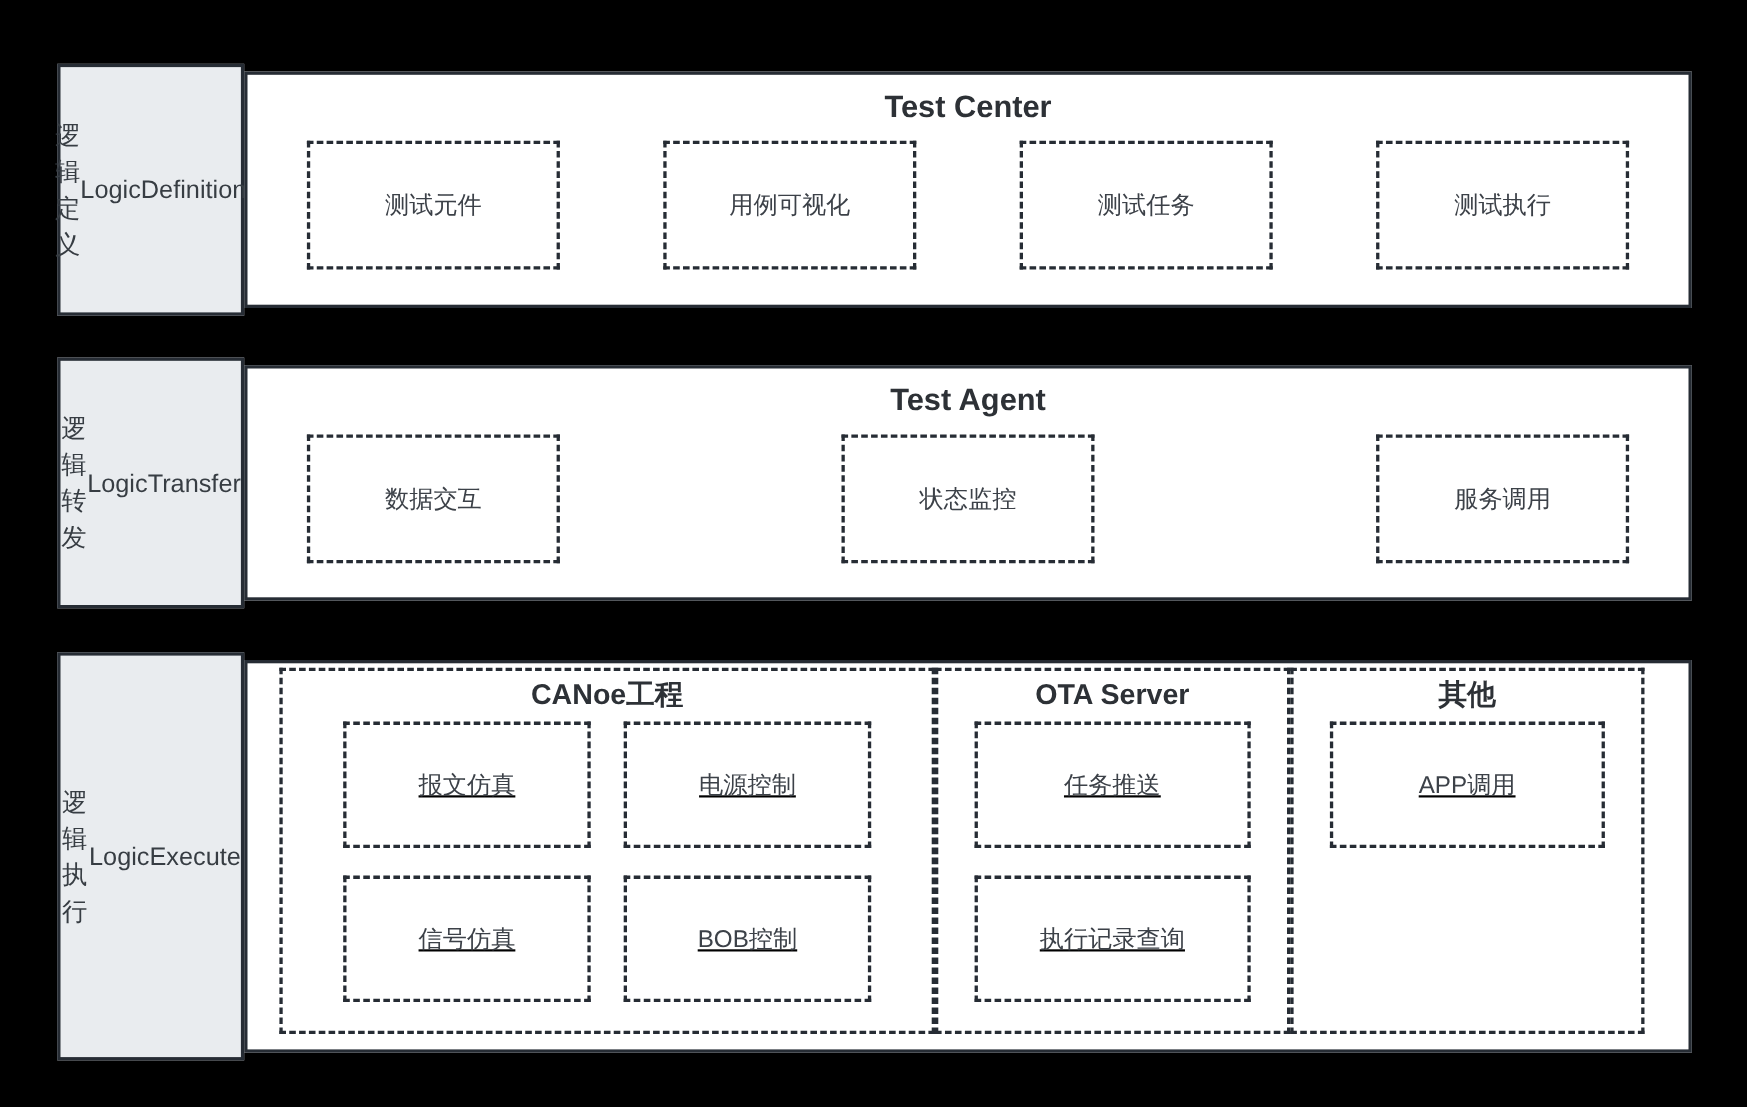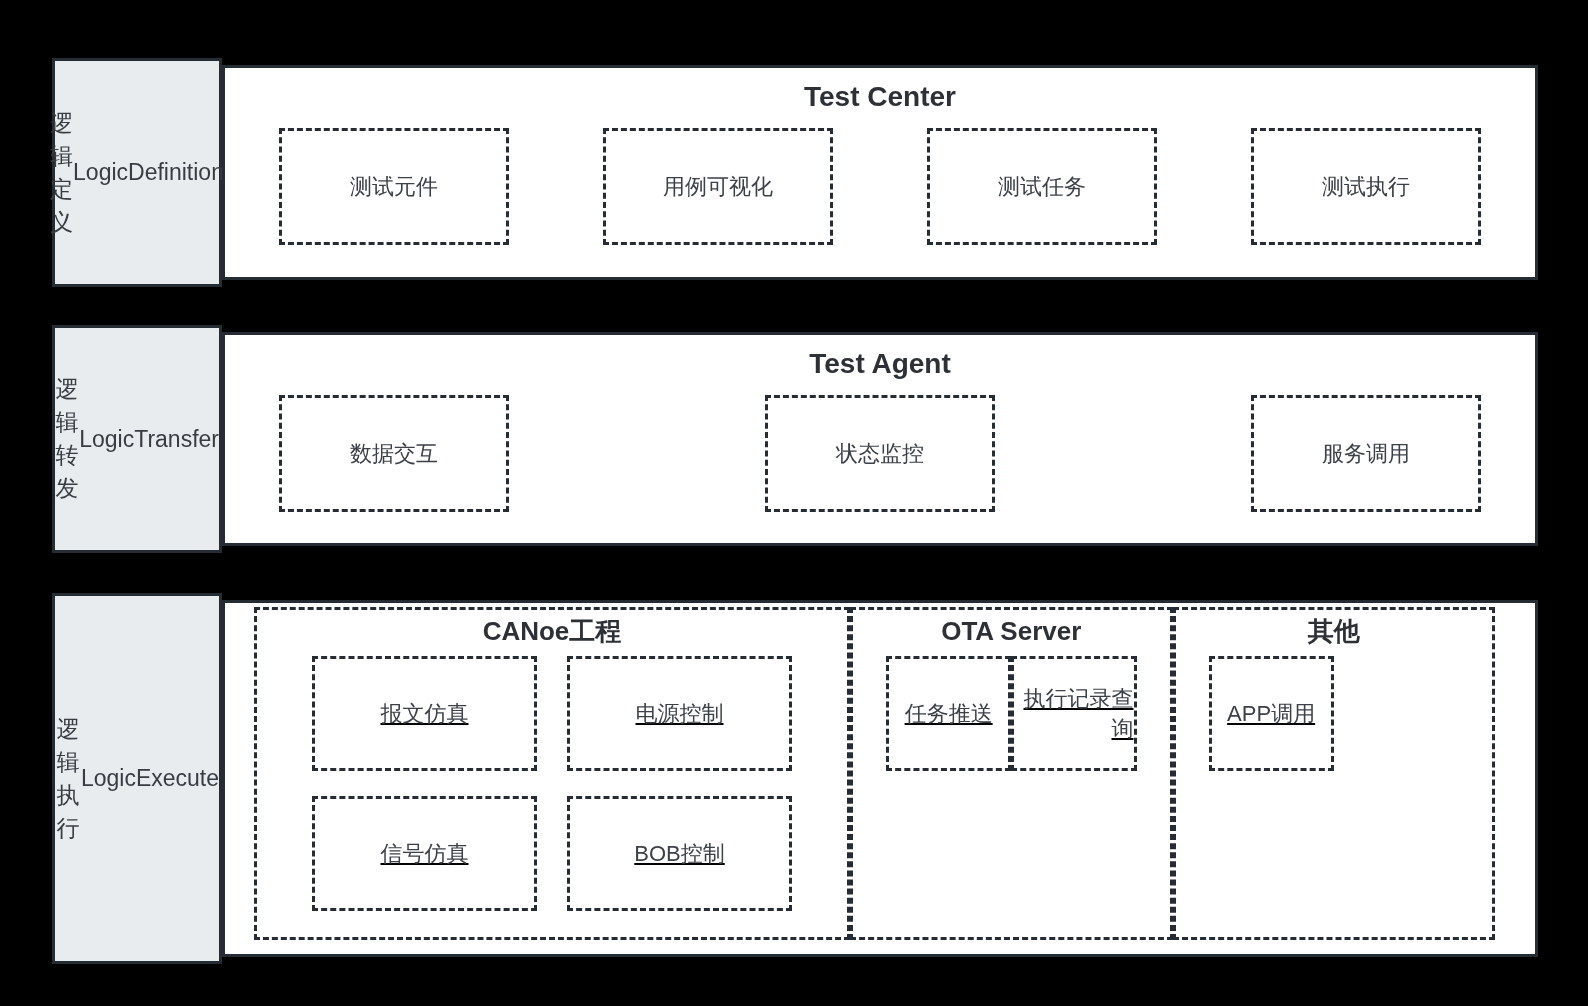--- a/index.html
+++ b/index.html
@@ -97,21 +97,21 @@
     display: grid;
     row-gap: 25px;
     padding: 0 55px 26px;
     text-decoration: underline;
   }
   .group-grid.two-col {
     grid-template-columns: 1fr 1fr;
     column-gap: 30px;
   }
   .group-grid.one-col {
-    grid-template-columns: 1fr 1fr;
+    grid-template-columns: 1fr;
     padding: 0 33px 26px;
   }
   .group-grid .dashed-box {
     width: auto;
     height: 115px;
   }
 </style>
 </head>
 <body>
 

